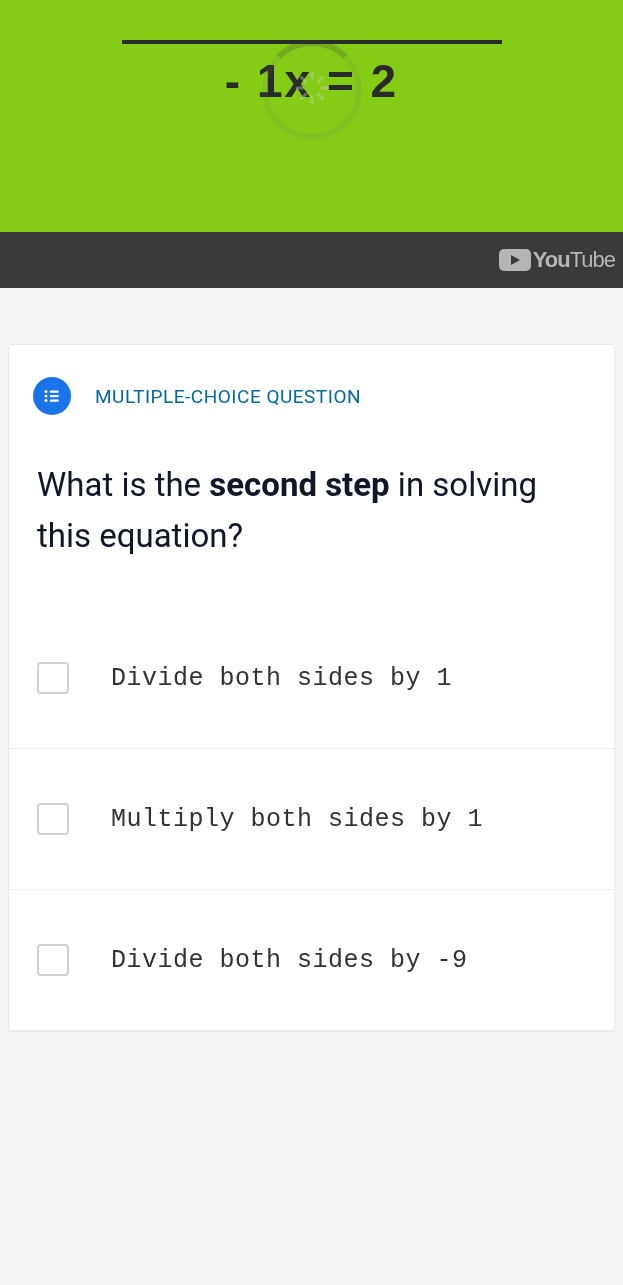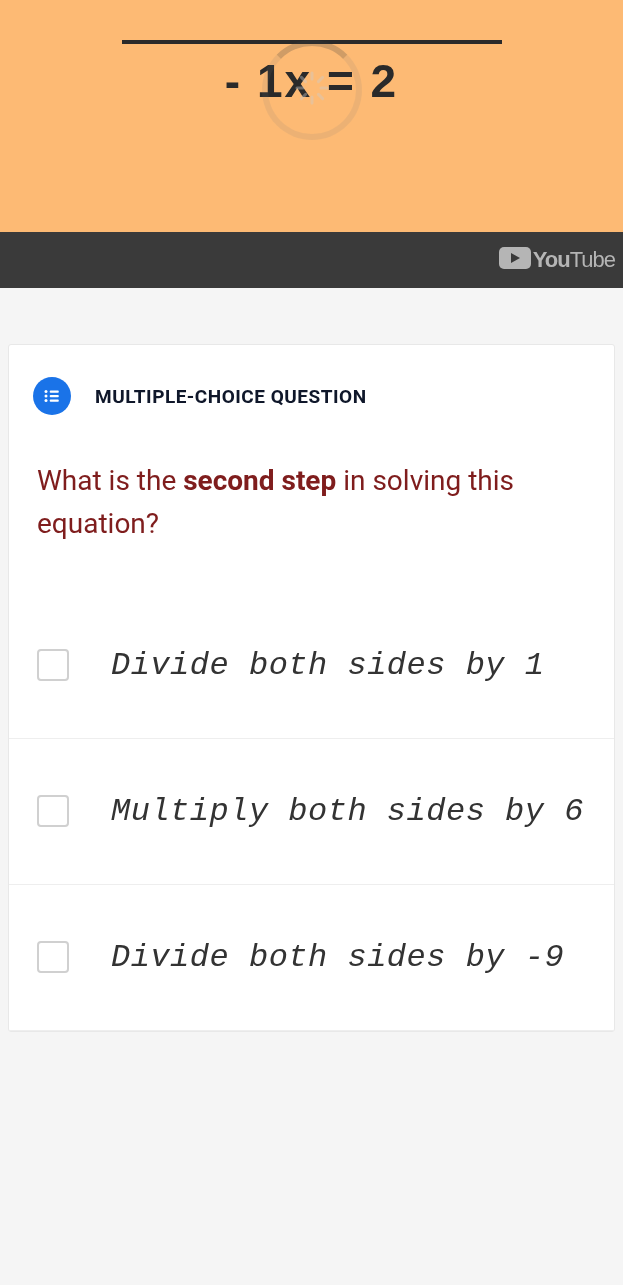--- a/index.html
+++ b/index.html
@@ -6,21 +6,21 @@
       margin: 0;
       padding: 0;
       box-sizing: border-box;
     }
     body {
       font-family: -apple-system, BlinkMacSystemFont, "Segoe UI", Roboto, Helvetica, Arial, sans-serif;
       background: #f5f5f5;
       width: 623px;
     }
     .video-area {
-      background: #fdba74;
+      background: #84cc16;
       height: 288px;
       position: relative;
       overflow: hidden;
     }
     .video-content {
       position: absolute;
       top: 0;
       left: 0;
       right: 0;
       bottom: 0;
@@ -73,21 +73,21 @@
       right: 0;
       height: 56px;
       background: #3a3a3a;
       display: flex;
       align-items: center;
       justify-content: flex-end;
       padding-right: 8px;
     }
     .youtube-logo {
       display: flex;
-      align-items: flex-start;
+      align-items: center;
       gap: 2px;
     }
     .youtube-play {
       width: 32px;
       height: 22px;
       background: #b5b5b5;
       border-radius: 5px;
       display: flex;
       align-items: center;
       justify-content: center;
@@ -134,29 +134,29 @@
       display: flex;
       align-items: center;
       justify-content: center;
       flex-shrink: 0;
     }
     .list-icon svg {
       width: 18px;
       height: 18px;
     }
     .question-type {
-      color: #0f172a;
+      color: #0369a1;
       font-size: 19px;
-      font-weight: 700;
+      font-weight: 400;
       letter-spacing: 0.5px;
     }
     .question-text {
       padding: 16px 28px 60px;
-      font-size: 28px;
-      color: #7f1d1d;
+      font-size: 33px;
+      color: #0f172a;
       line-height: 1.55;
     }
     .question-text .bold {
       font-weight: 700;
     }
     .options-list {
       border-top: 1px solid transparent;
     }
     .option-item {
       display: flex;
@@ -171,24 +171,23 @@
     }
     .option-checkbox {
       width: 32px;
       height: 32px;
       border: 2px solid #d0d0d0;
       border-radius: 4px;
       flex-shrink: 0;
     }
     .option-label {
       font-family: "Courier New", Courier, monospace;
-      font-size: 32px;
+      font-size: 25px;
       color: #333;
       letter-spacing: 0.5px;
-      font-style: italic;
     }
   </style>
 </head>
 <body>
 
 <div class="video-area">
   <div class="video-content">
     <div class="equation-wrapper">
       <div class="equation-line"></div>
       <div class="equation-text">- 1x  =  2</div>
@@ -240,20 +239,20 @@
   <div class="question-text">
     <span>What is the </span><span class="bold">second step</span><span> in solving this equation?</span>
   </div>
   <div class="options-list">
     <div class="option-item">
       <div class="option-checkbox"></div>
       <div class="option-label">Divide both sides by 1</div>
     </div>
     <div class="option-item">
       <div class="option-checkbox"></div>
-      <div class="option-label">Multiply both sides by 6</div>
+      <div class="option-label">Multiply both sides by 1</div>
     </div>
     <div class="option-item">
       <div class="option-checkbox"></div>
       <div class="option-label">Divide both sides by -9</div>
     </div>
   </div>
 </div>
 
 </body></html>

